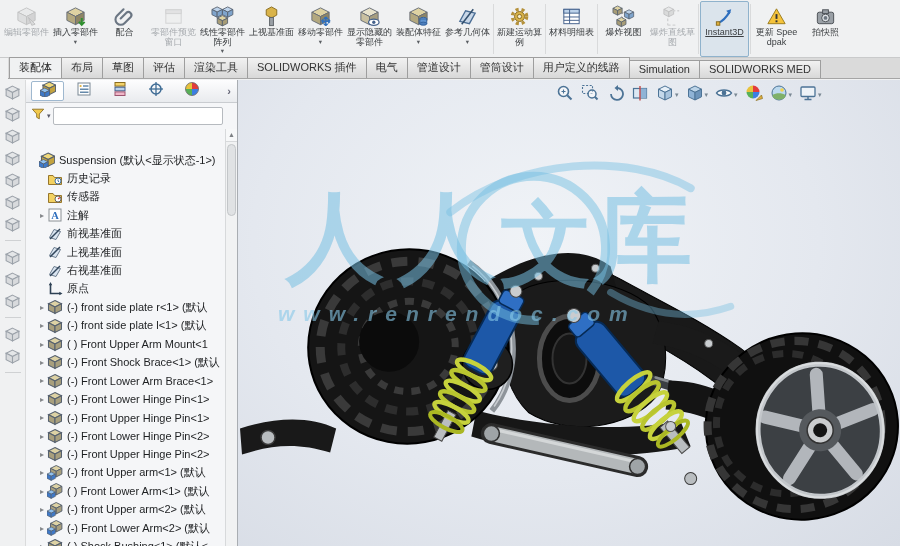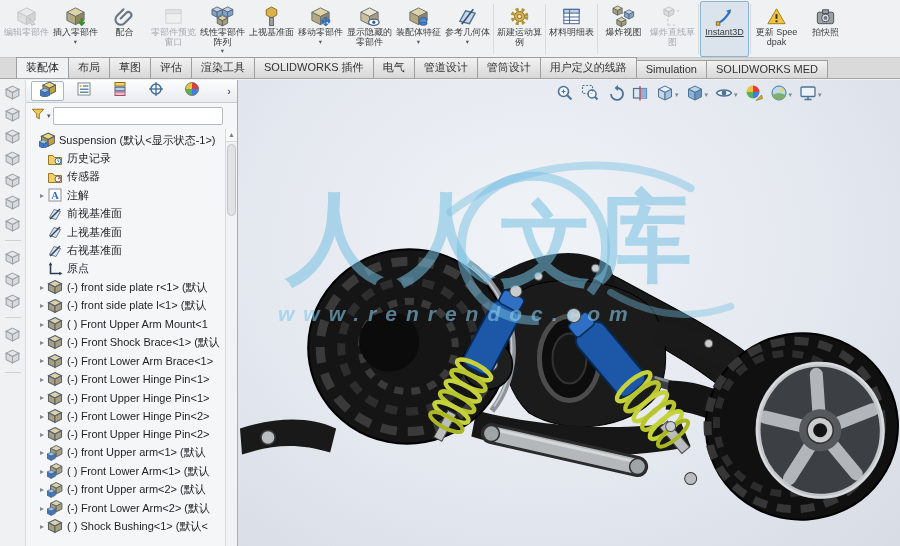--- a/index.html
+++ b/index.html
@@ -14,22 +14,22 @@
         color:#3d4043;font-size:9px;line-height:9.5px;text-align:center;border:1px solid transparent;border-radius:2px;}
   .rbtn .ric{height:24px;display:flex;align-items:center;justify-content:center;}
   .rbtn .lbl{max-height:29px;overflow:hidden;word-break:break-all;padding:0 1px;}
   .rbtn .caret{font-size:6.5px;color:#5a5e62;line-height:6px;margin-top:1px;}
   .rbtn.disabled{color:#a7abaf;}
   .rbtn.disabled svg{opacity:.35;filter:grayscale(1);}
   .rbtn.active{background:#dbe4ec;border-color:#8fb2cc;text-decoration:underline;}
   .rsep{width:1px;background:#d9dadb;margin:3px 1px;}
 
   
-  .tabstrip{height:21px;background:#dadada;display:flex;align-items:flex-end;padding-left:16px;
-            border-bottom:1px solid #a5a5a5;}
+  .tabstrip{height:21px;background:#dadada;display:flex;align-items:flex-end;padding-left:1px;
+            border-bottom:1px solid #a5a5a5;margin-left:8px;}
   .tab{font-size:11px;color:#333;padding:2px 9px 3px;border:1px solid #9e9e9e;border-bottom:none;
        background:linear-gradient(#f2f2f2,#d8d8d8);margin-right:-1px;white-space:nowrap;}
   .tab.active{background:#f0f1f2;color:#222;}
 
   
   .main{position:absolute;top:80px;left:0;right:0;bottom:0;display:flex;}
 
   .rail{width:26px;background:#f0f1f2;border-right:1px solid #dadbdc;display:flex;
         flex-direction:column;align-items:center;padding-top:5px;gap:8px;flex:none;}
   .rail .ric{width:17px;height:14px;opacity:.55;}
@@ -39,21 +39,21 @@
          flex-direction:column;position:relative;flex:none;}
   .ptabs{height:23px;display:flex;align-items:center;background:linear-gradient(#fdfdfe,#e9ebee);
          border-bottom:1px solid #c9ccd0;padding-left:5px;gap:3px;flex:none;}
   .ptab{width:33px;height:20px;display:flex;align-items:center;justify-content:center;
         border:1px solid transparent;border-radius:2px;}
   .ptab.active{background:#ffffff;border-color:#9fb8cf;}
   .pchevron{margin-left:auto;color:#667;font-size:11px;padding:0 6px;font-weight:bold;}
   .filterrow{height:25px;display:flex;align-items:center;padding:3px 14px 3px 5px;gap:2px;flex:none;}
   .fcaret{font-size:7px;color:#556;}
   .filterbox{flex:1;height:18px;background:#fff;border:1px solid #b6babf;border-radius:2px;}
-  .tree{flex:1;overflow:hidden;padding:3px 0 0 3px;font-size:11px;color:#1d1f21;position:relative;}
+  .tree{flex:1;overflow:hidden;padding:3px 0 0 3px;font-size:11px;color:#1d1f21;position:relative;margin-top:20px;}
   .trow{height:18.4px;display:flex;align-items:center;white-space:nowrap;overflow:hidden;}
   .trow .arrow{width:10px;flex:none;color:#84878a;font-size:8px;text-align:center;}
   .trow .ticon{width:16px;height:16px;flex:none;margin-right:4px;display:flex;align-items:center;}
   .trow.child{padding-left:8px;}
   .scroll{position:absolute;right:0;top:49px;bottom:0;width:12px;background:#f1f2f3;
           border-left:1px solid #d7d9db;}
   .scroll .up{height:13px;border-bottom:1px solid #d7d9db;color:#7d8084;font-size:7px;
               text-align:center;line-height:12px;background:#f7f8f9;}
   .scroll .thumb{position:absolute;top:15px;left:1px;right:1px;height:72px;background:#e0e2e4;
                  border:1px solid #c3c6c9;border-radius:5px;}

